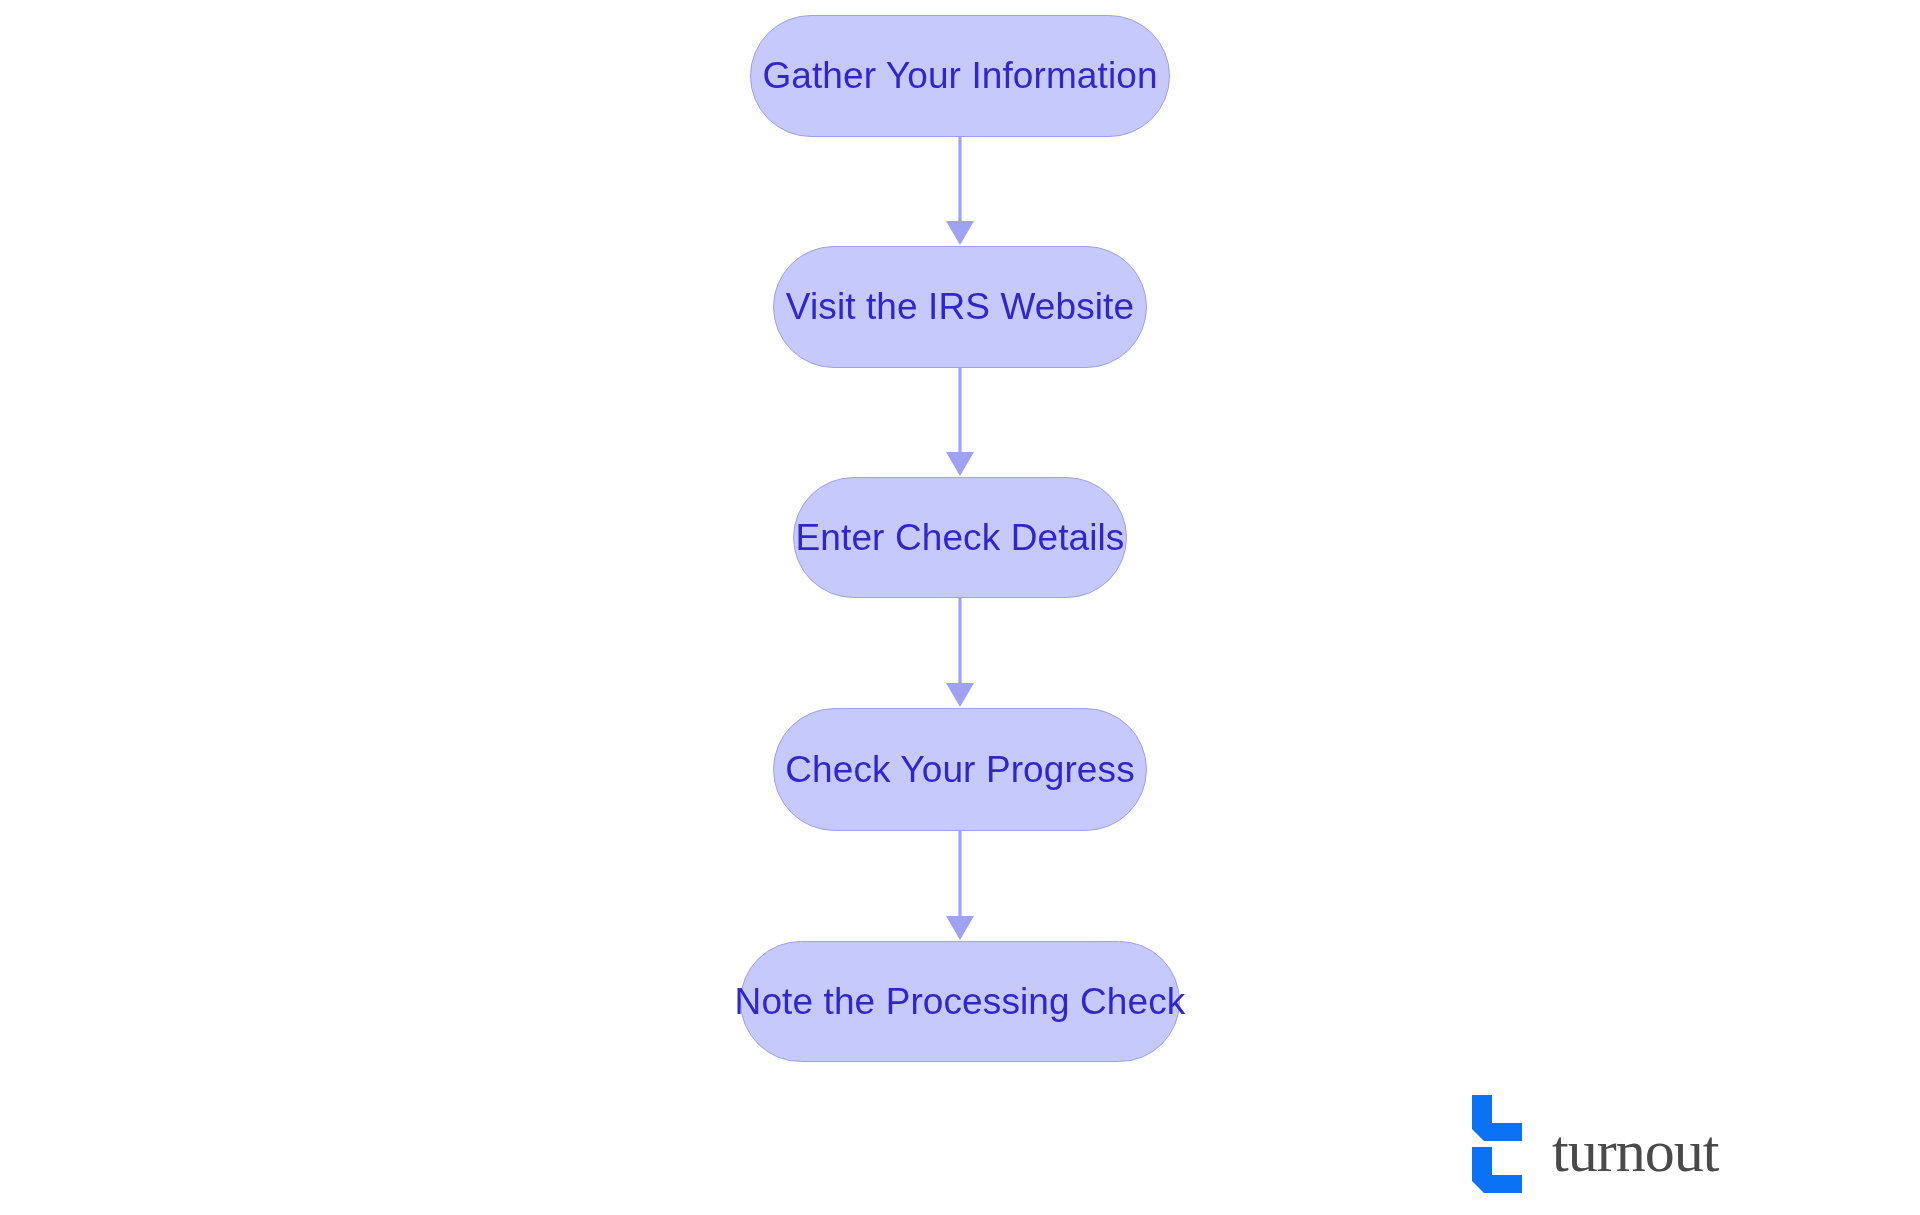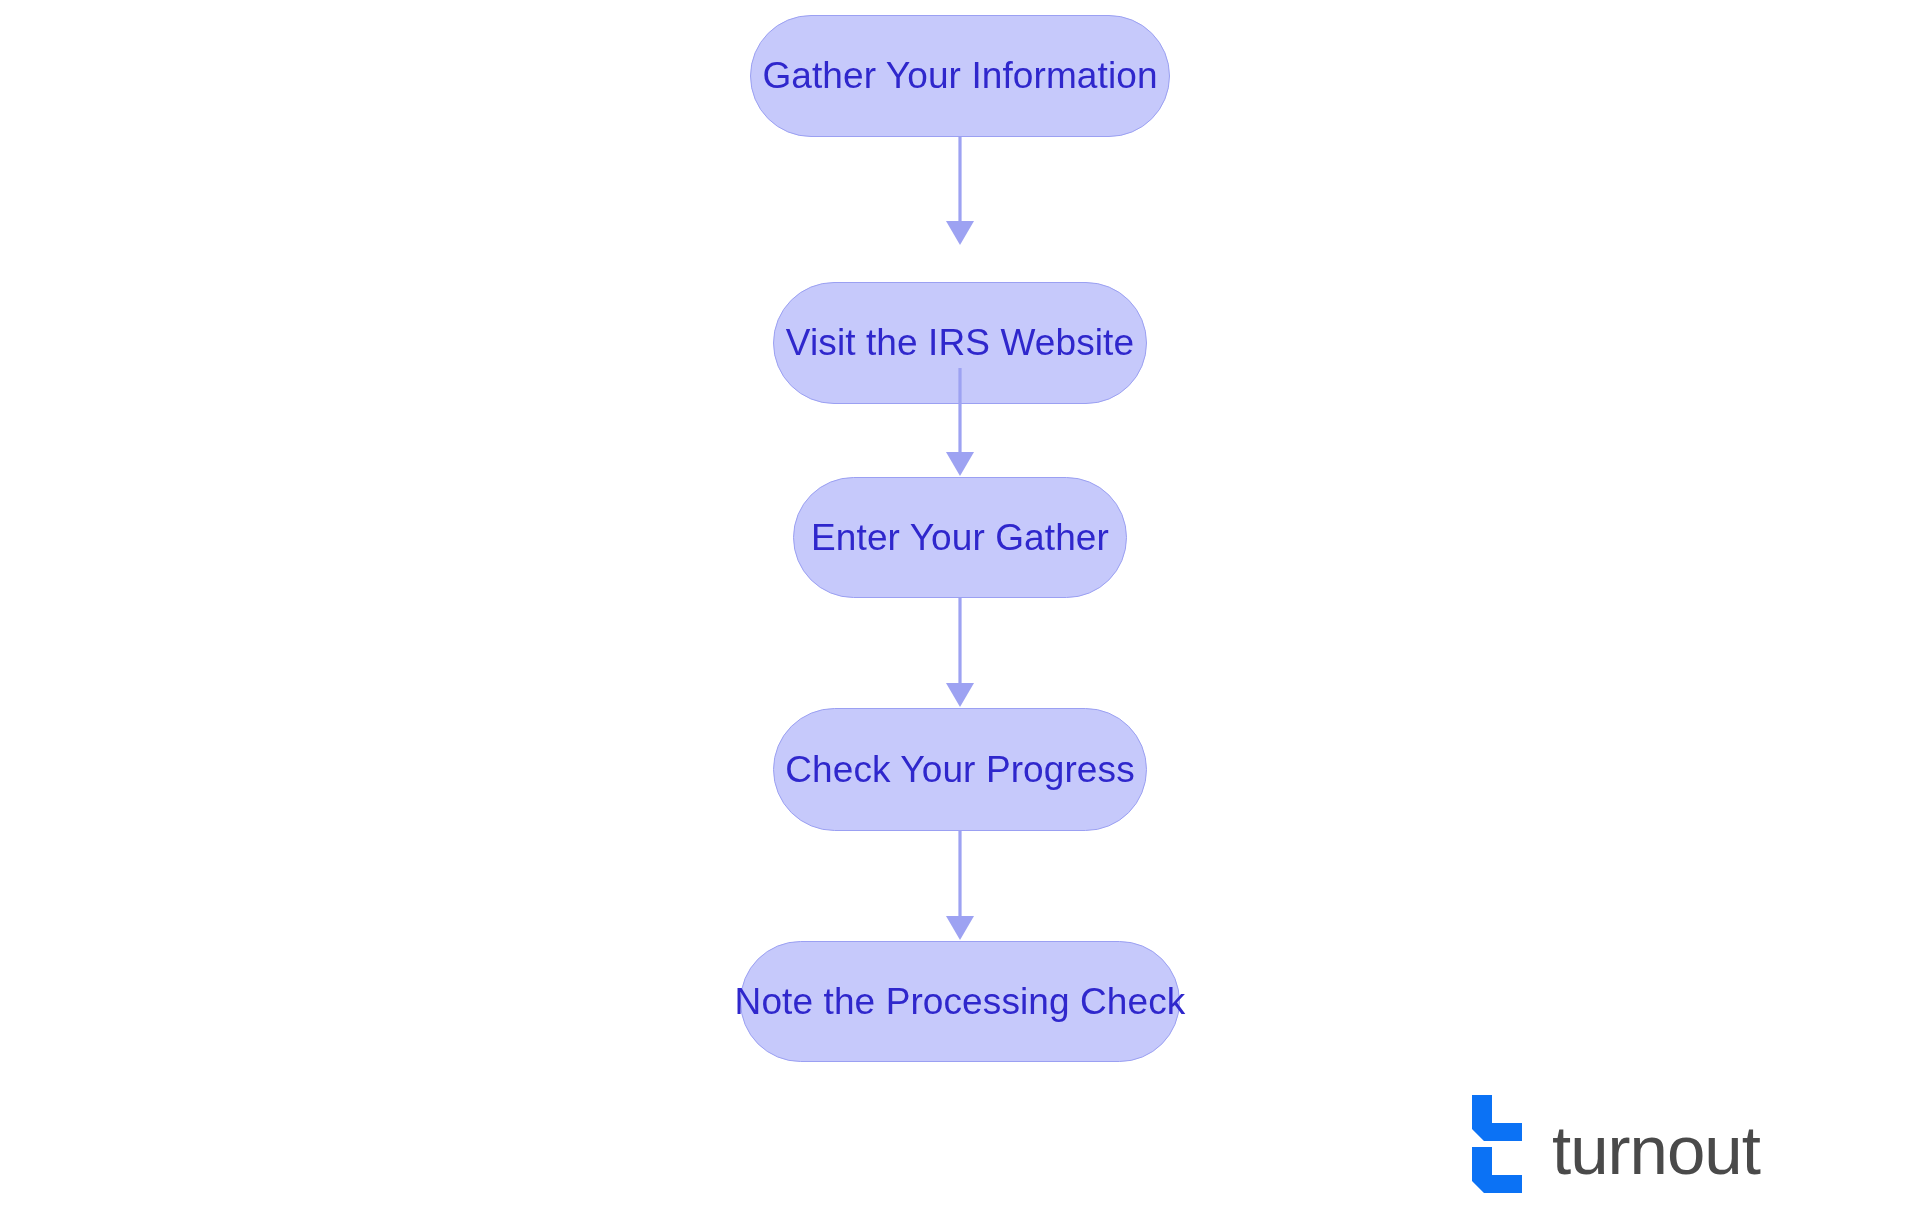--- a/index.html
+++ b/index.html
@@ -74,22 +74,22 @@
     display: flex;
     align-items: center;
     gap: 26px;
   }
   .logo-mark {
     width: 56px;
     height: 104px;
     flex: none;
   }
   .logo-word {
-    font-family: Liberation Sans, sans-serif;
-    font-size: 69px;
+    font-family: Liberation Serif, serif;
+    font-size: 60px;
     line-height: 0.9;
     font-weight: 400;
     color: #4a4a4a;
     letter-spacing: -1px;
     position: relative;
     top: 4px;
   }
 </style>
 </head>
 <body>
@@ -102,33 +102,33 @@
       <span>Gather Your Information</span>
     </div>
 
     <div class="connector" style="top:137px; height:110px;">
       <svg width="40" height="110" viewBox="0 0 40 110" aria-hidden="true">
         <line x1="20" y1="0" x2="20" y2="86" stroke="#9da2f2" stroke-width="3.2"></line>
         <polygon points="6,84 34,84 20,108" fill="#9da2f2"></polygon>
       </svg>
     </div>
 
-    <div class="node" style="top:246px; width:374px; height:122px;margin-top:36px;">
+    <div class="node" style="top:246px; width:374px; height:122px;">
       <span>Visit the IRS Website</span>
     </div>
 
     <div class="connector" style="top:368px; height:110px;">
       <svg width="40" height="110" viewBox="0 0 40 110" aria-hidden="true">
         <line x1="20" y1="0" x2="20" y2="86" stroke="#9da2f2" stroke-width="3.2"></line>
         <polygon points="6,84 34,84 20,108" fill="#9da2f2"></polygon>
       </svg>
     </div>
 
     <div class="node" style="top:477px; width:334px; height:121px;">
-      <span>Enter Your Gather</span>
+      <span>Enter Check Details</span>
     </div>
 
     <div class="connector" style="top:598px; height:111px;">
       <svg width="40" height="111" viewBox="0 0 40 111" aria-hidden="true">
         <line x1="20" y1="0" x2="20" y2="87" stroke="#9da2f2" stroke-width="3.2"></line>
         <polygon points="6,85 34,85 20,109" fill="#9da2f2"></polygon>
       </svg>
     </div>
 
     <div class="node" style="top:708px; width:374px; height:123px;justify-content:center;">

